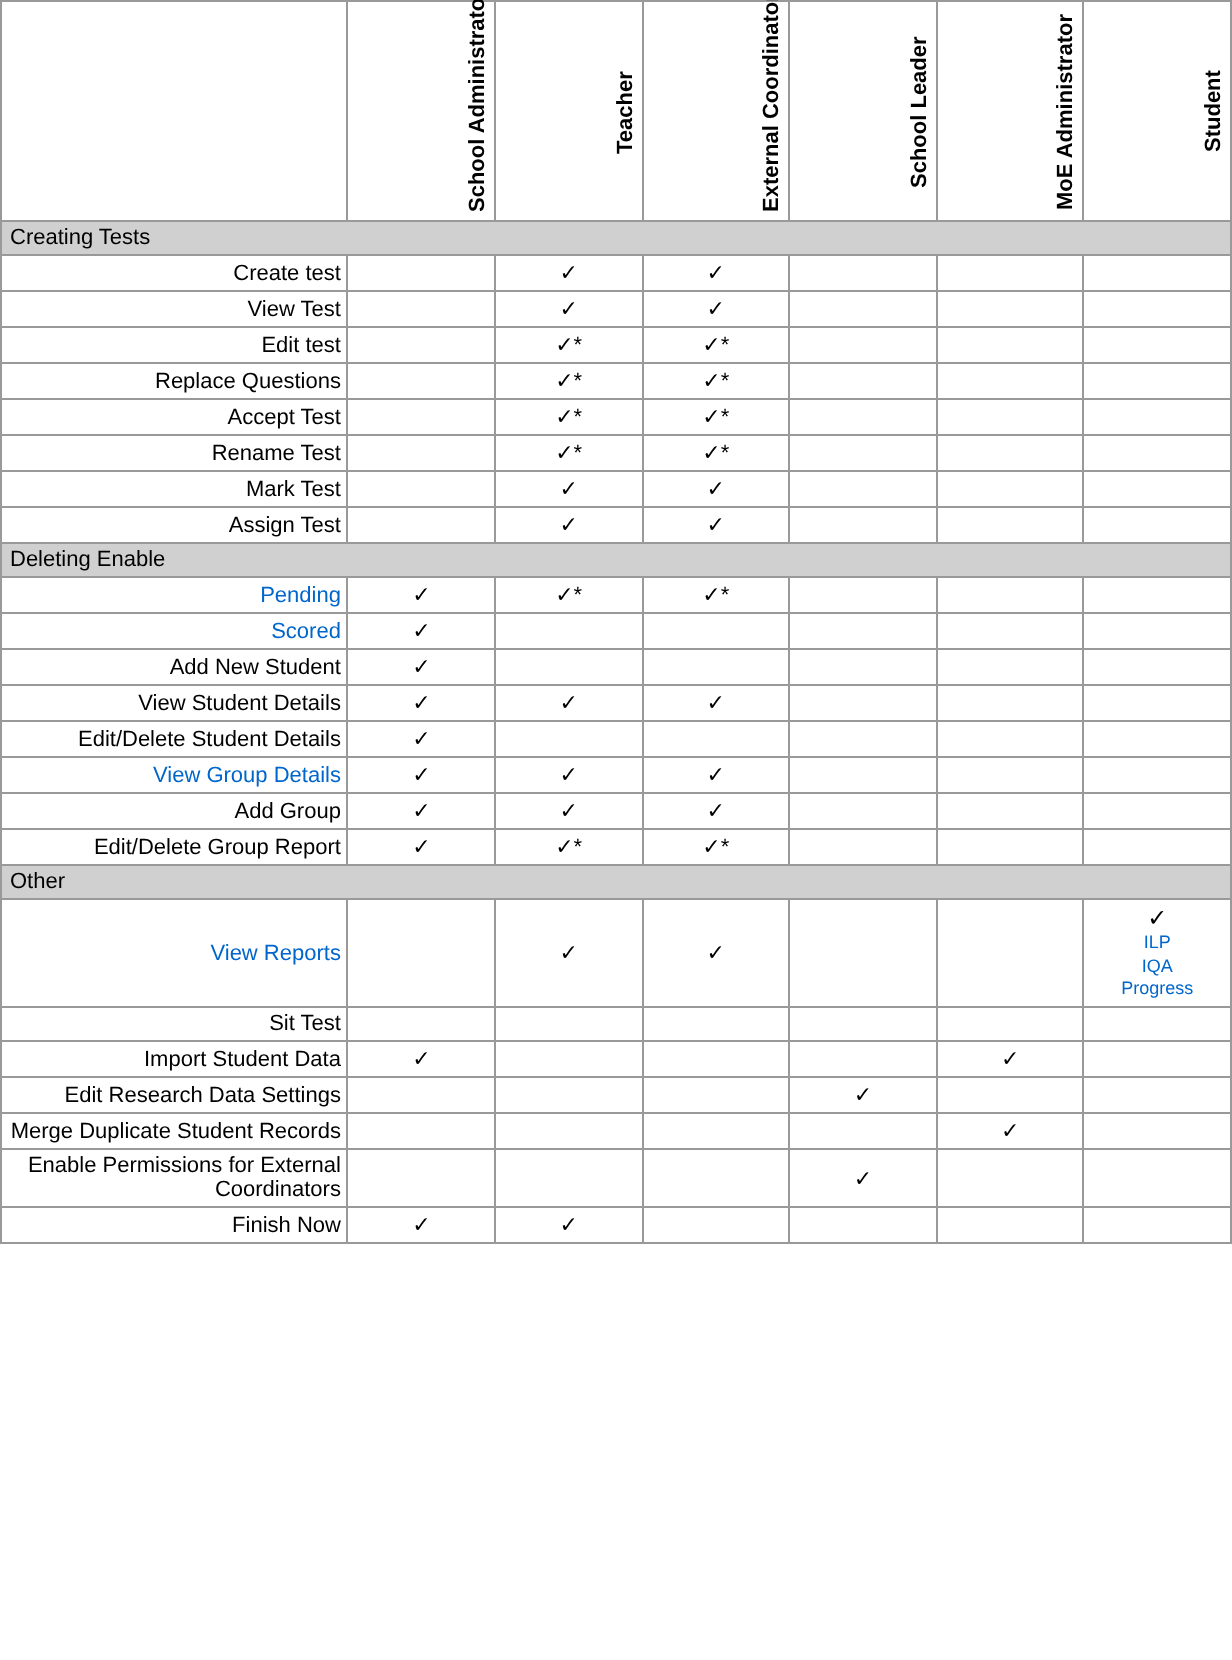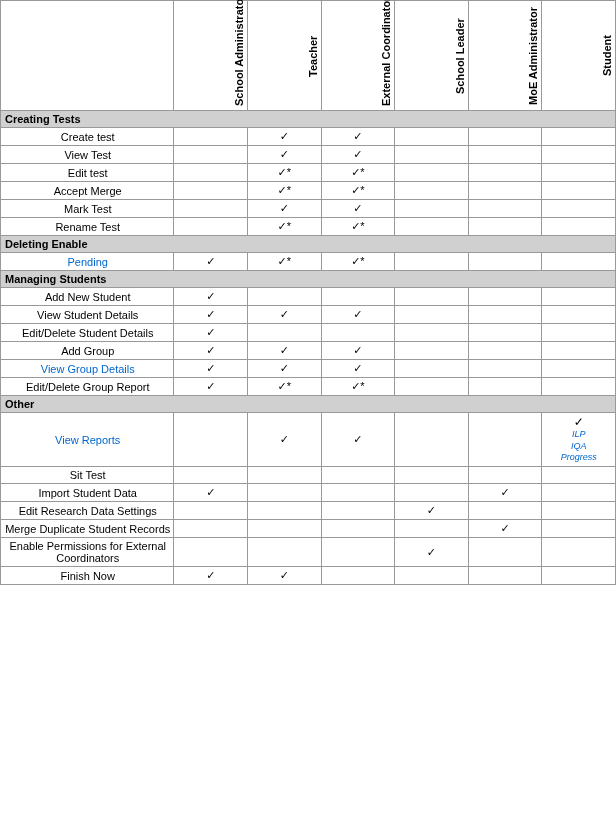--- a/index.html
+++ b/index.html
@@ -14,53 +14,52 @@
       border-collapse: collapse;
       table-layout: fixed;
     }
     th, td {
       border: 1px solid #999;
       padding: 2px 3px;
       vertical-align: middle;
       text-align: center;
     }
     td.row-label {
-      text-align: center;
+      text-align: right;
       padding-left: 4px;
     }
     th.col-header {
       writing-mode: vertical-rl;
       transform: rotate(180deg);
       height: 110px;
       font-weight: bold;
       font-size: 11px;
       white-space: nowrap;
       vertical-align: bottom;
       padding: 4px 2px;
     }
     .section-header td {
       background-color: #d0d0d0;
-      font-weight: bold;
+      font-weight: normal;
       text-align: left;
       padding-left: 4px;
     }
     .check {
       color: #000;
       font-size: 12px;
     }
     .link-text {
       color: #0066cc;
       margin-left: 38px;
     }
     .sub-text {
       font-size: 9px;
       color: #0066cc;
       display: block;
       line-height: 1.3;
-      font-style: italic;
     }
     col.label-col { width: 165px; }
     col.data-col { width: 70px; }
   </style>
 </head>
 <body>
 
 <table>
   <colgroup>
     <col class="label-col">
@@ -107,60 +106,84 @@
       <tr>
         <td class="row-label">Edit test</td>
         <td></td>
         <td>✓*</td>
         <td>✓*</td>
         <td></td>
         <td></td>
         <td></td>
       </tr>
       <tr>
-        <td class="row-label">Accept Merge</td>
+        <td class="row-label">Replace Questions</td>
+        <td></td>
+        <td>✓*</td>
+        <td>✓*</td>
+        <td></td>
+        <td></td>
+        <td></td>
+      </tr>
+      <tr>
+        <td class="row-label">Accept Test</td>
+        <td></td>
+        <td>✓*</td>
+        <td>✓*</td>
+        <td></td>
+        <td></td>
+        <td></td>
+      </tr>
+      <tr>
+        <td class="row-label">Rename Test</td>
         <td></td>
         <td>✓*</td>
         <td>✓*</td>
         <td></td>
         <td></td>
         <td></td>
       </tr>
       <tr>
         <td class="row-label">Mark Test</td>
         <td></td>
         <td>✓</td>
         <td>✓</td>
         <td></td>
         <td></td>
         <td></td>
       </tr>
       <tr>
-        <td class="row-label">Rename Test</td>
-        <td></td>
-        <td>✓*</td>
-        <td>✓*</td>
+        <td class="row-label">Assign Test</td>
+        <td></td>
+        <td>✓</td>
+        <td>✓</td>
         <td></td>
         <td></td>
         <td></td>
       </tr>
       <tr class="section-header">
         <td colspan="7">Deleting Enable</td>
       </tr>
       <tr>
         <td class="row-label link-text">Pending</td>
         <td>✓</td>
         <td>✓*</td>
         <td>✓*</td>
         <td></td>
         <td></td>
         <td></td>
       </tr>
-      <tr class="section-header">
-        <td colspan="7">Managing Students</td>
+      <tr>
+        <td class="row-label link-text">Scored</td>
+        <td>✓</td>
+        <td></td>
+        <td></td>
+        <td></td>
+        <td></td>
+        <td></td>
       </tr>
       <tr>
         <td class="row-label">Add New Student</td>
         <td>✓</td>
         <td></td>
         <td></td>
         <td></td>
         <td></td>
         <td></td>
       </tr>
@@ -176,30 +199,30 @@
       <tr>
         <td class="row-label">Edit/Delete Student Details</td>
         <td>✓</td>
         <td></td>
         <td></td>
         <td></td>
         <td></td>
         <td></td>
       </tr>
       <tr>
+        <td class="row-label link-text">View Group Details</td>
+        <td>✓</td>
+        <td>✓</td>
+        <td>✓</td>
+        <td></td>
+        <td></td>
+        <td></td>
+      </tr>
+      <tr>
         <td class="row-label">Add Group</td>
-        <td>✓</td>
-        <td>✓</td>
-        <td>✓</td>
-        <td></td>
-        <td></td>
-        <td></td>
-      </tr>
-      <tr>
-        <td class="row-label link-text">View Group Details</td>
         <td>✓</td>
         <td>✓</td>
         <td>✓</td>
         <td></td>
         <td></td>
         <td></td>
       </tr>
       <tr>
         <td class="row-label">Edit/Delete Group Report</td>
         <td>✓</td>

